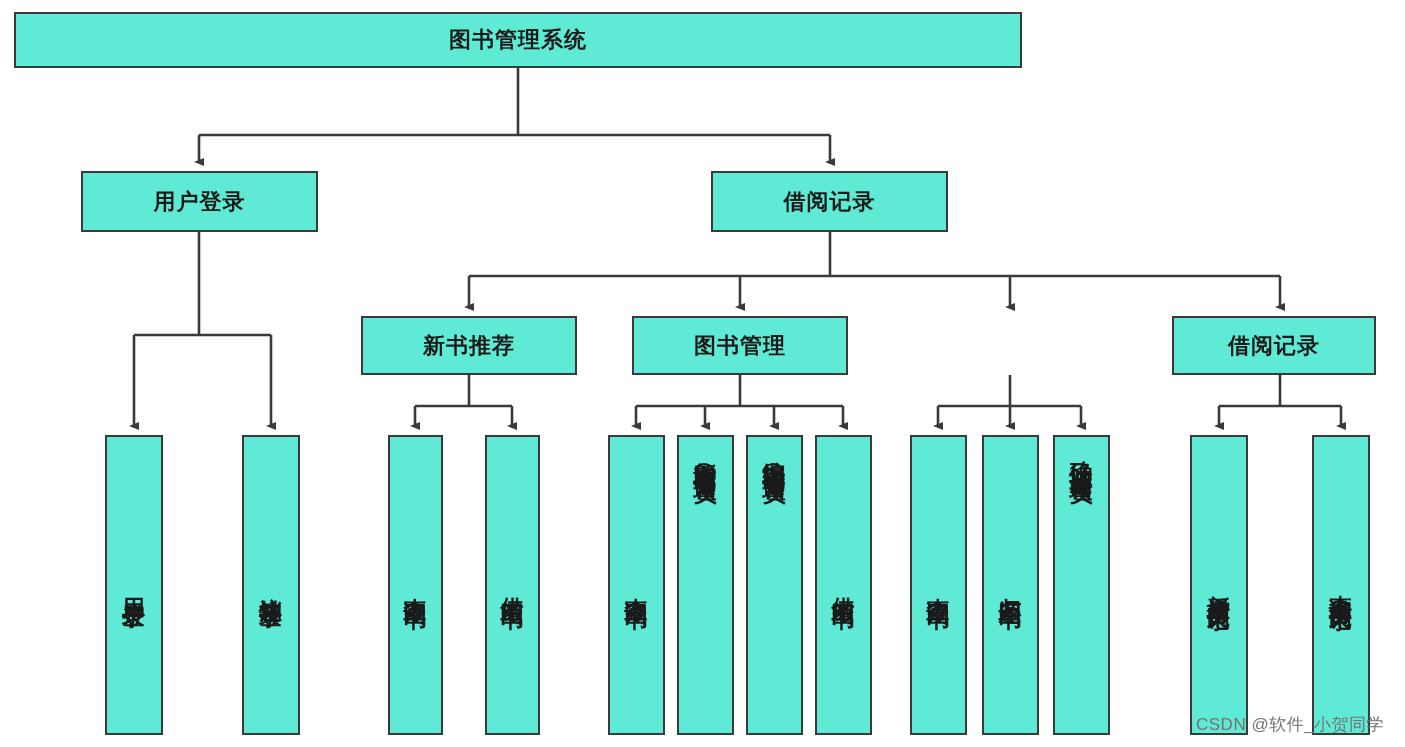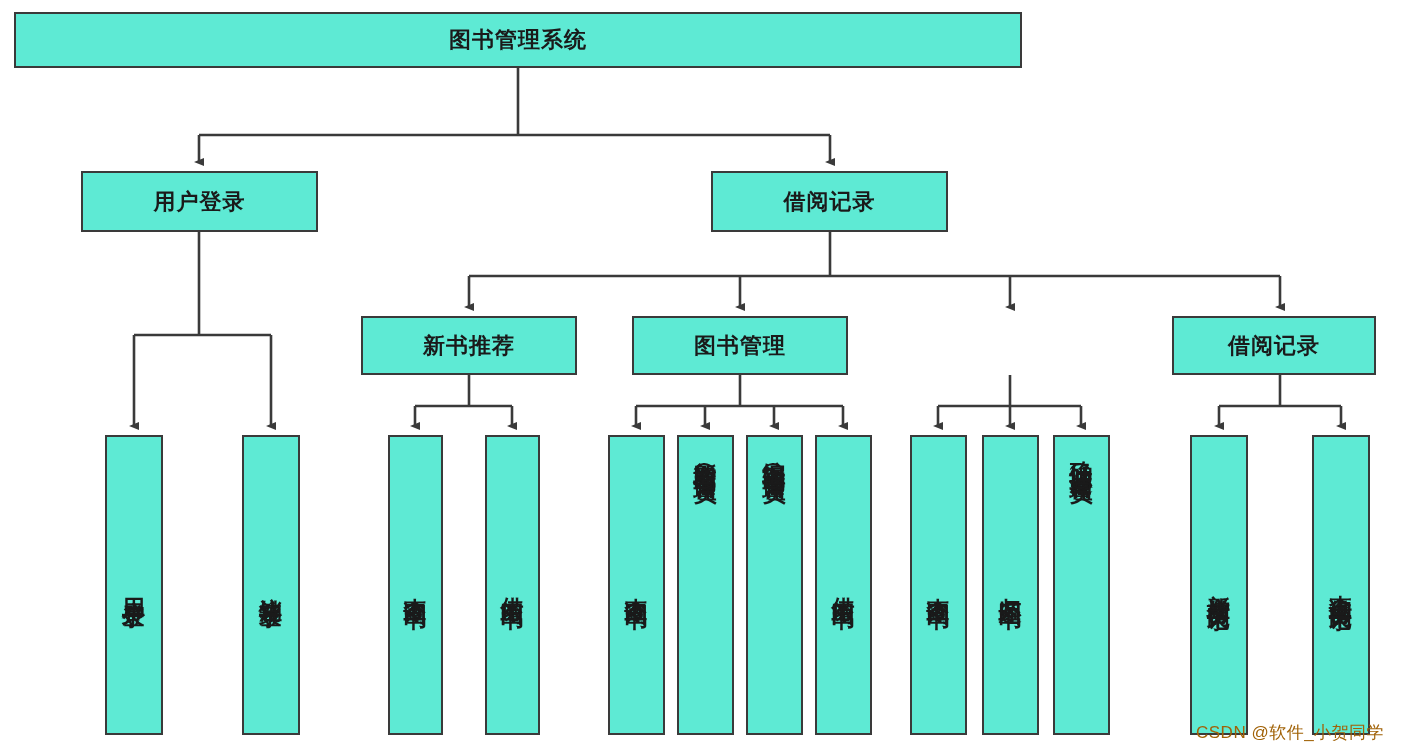--- a/index.html
+++ b/index.html
@@ -56,24 +56,23 @@
   .node.vert.center .vtext {
     margin-top: auto;
     margin-bottom: auto;
   }
   .node.vert.center {
     align-items: center;
   }
   .watermark {
     position: absolute;
     font-size: 17px;
-    color: #a16207;
+    color: #737373;
     white-space: nowrap;
     letter-spacing: 0.5px;
-    margin-top: 8px;
   }
 </style>
 </head>
 <body>
 
 <div id="diagram-root">
 
   <svg class="connectors" viewBox="0 0 1405 747" xmlns="http://www.w3.org/2000/svg">
     <defs>
       <marker id="arrow" markerWidth="10" markerHeight="10" refX="5" refY="5" orient="auto" markerUnits="userSpaceOnUse">

